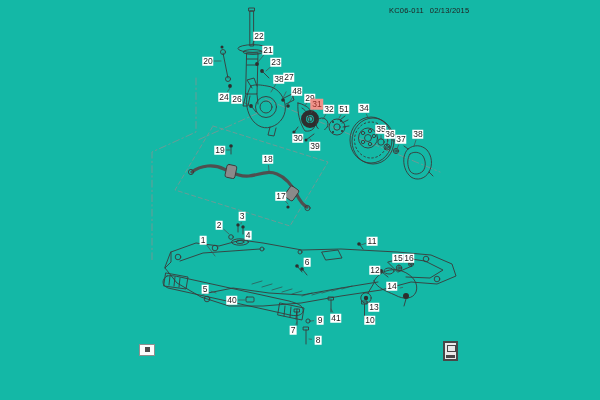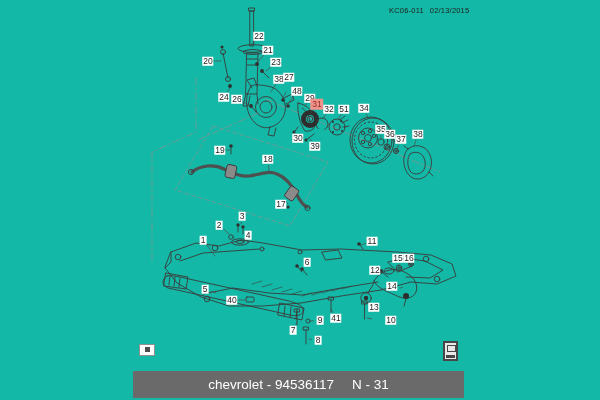--- a/index.html
+++ b/index.html
@@ -278,28 +278,28 @@
   <div class="callout-layer" data-name="callout-layer">
       <div class="callout" data-name="callout-1" style="left: 203px; top: 240px;">1</div>
       <div class="callout" data-name="callout-2" style="left: 219px; top: 225px;">2</div>
       <div class="callout" data-name="callout-3" style="left: 242px; top: 216px;">3</div>
       <div class="callout" data-name="callout-4" style="left: 248px; top: 235px;">4</div>
       <div class="callout" data-name="callout-5" style="left: 205px; top: 289px;">5</div>
       <div class="callout" data-name="callout-6" style="left: 307px; top: 262px;">6</div>
       <div class="callout" data-name="callout-7" style="left: 293px; top: 330px;">7</div>
       <div class="callout" data-name="callout-8" style="left: 318px; top: 340px;">8</div>
       <div class="callout" data-name="callout-9" style="left: 320px; top: 320px;">9</div>
-      <div class="callout" data-name="callout-10" style="left: 391px; top: 320px;">10</div>
+      <div class="callout" data-name="callout-10" style="left: 370px; top: 320px;">10</div>
       <div class="callout" data-name="callout-11" style="left: 372px; top: 241px;">11</div>
       <div class="callout" data-name="callout-12" style="left: 375px; top: 270px;">12</div>
       <div class="callout" data-name="callout-13" style="left: 374px; top: 307px;">13</div>
       <div class="callout" data-name="callout-14" style="left: 392px; top: 286px;">14</div>
       <div class="callout" data-name="callout-15" style="left: 398px; top: 258px;">15</div>
       <div class="callout" data-name="callout-16" style="left: 409px; top: 258px; text-align: center;">16</div>
-      <div class="callout" data-name="callout-17" style="left: 281px; top: 204px;">17</div>
+      <div class="callout" data-name="callout-17" style="left: 281px; top: 196px;">17</div>
       <div class="callout" data-name="callout-18" style="left: 268px; top: 159px;">18</div>
       <div class="callout" data-name="callout-19" style="left: 220px; top: 150px;">19</div>
       <div class="callout" data-name="callout-20" style="left: 208px; top: 61px;">20</div>
       <div class="callout" data-name="callout-21" style="left: 268px; top: 50px;">21</div>
       <div class="callout" data-name="callout-22" style="left: 259px; top: 36px;">22</div>
       <div class="callout" data-name="callout-23" style="left: 276px; top: 62px;">23</div>
       <div class="callout" data-name="callout-24" style="left: 224px; top: 97px;">24</div>
       <div class="callout" data-name="callout-25" style="left: 279px; top: 79px;">38</div>
       <div class="callout" data-name="callout-26" style="left: 237px; top: 99px;">26</div>
       <div class="callout" data-name="callout-27" style="left: 289px; top: 77px;">27</div>
@@ -321,18 +321,14 @@
 
   <div class="icon-preview" data-name="image-preview-icon">
     <div class="inner" data-name="image-preview-icon-glyph"></div>
   </div>
 
   <div class="icon-list" data-name="parts-list-icon">
     <div class="l1" data-name="parts-list-icon-glyph"></div>
     <div class="l2" data-name="parts-list-icon-bar"></div>
   </div>
 
-  <div class="footer-bar" data-name="footer-part-bar">
-    <span data-name="footer-brand-part">chevrolet - 94536117</span>
-    <span data-name="footer-reference">N - 31</span>
-  </div>
 
 </div>
 
 </body></html>

